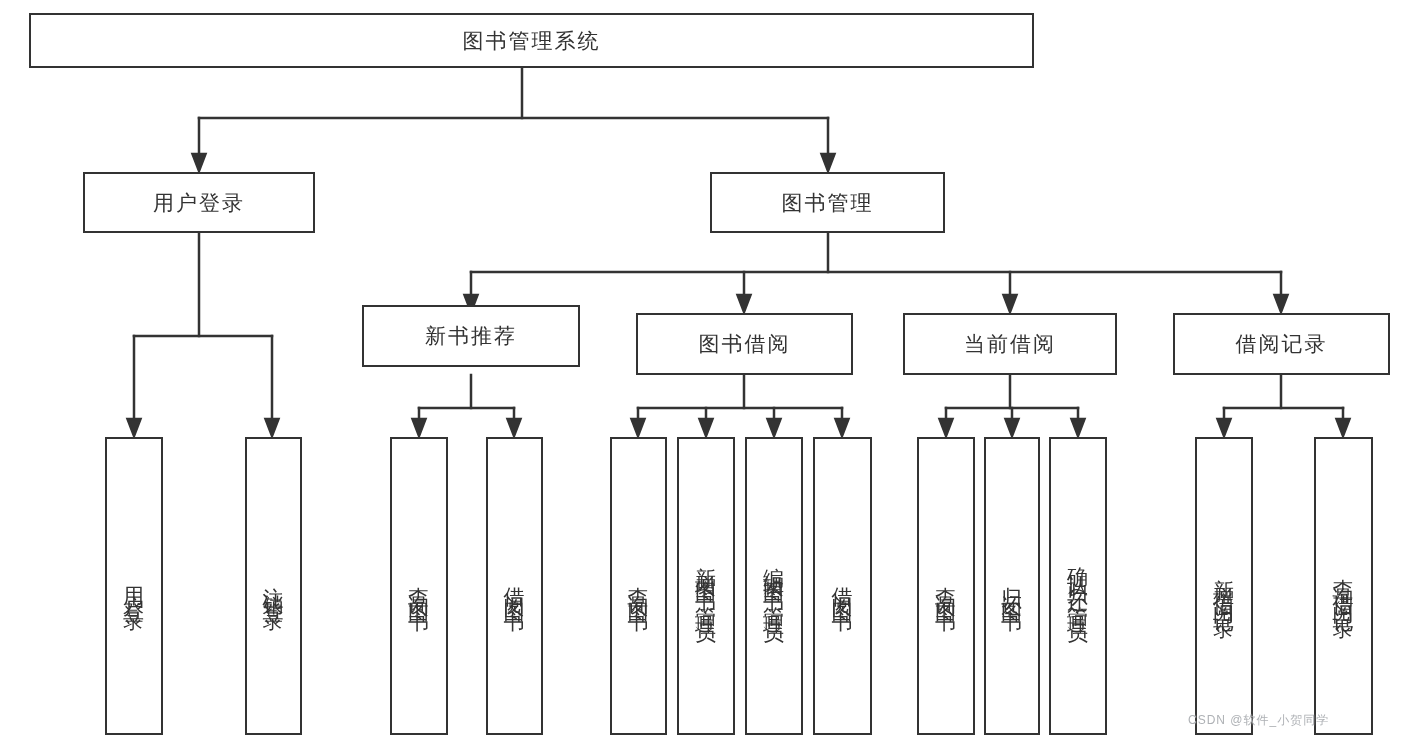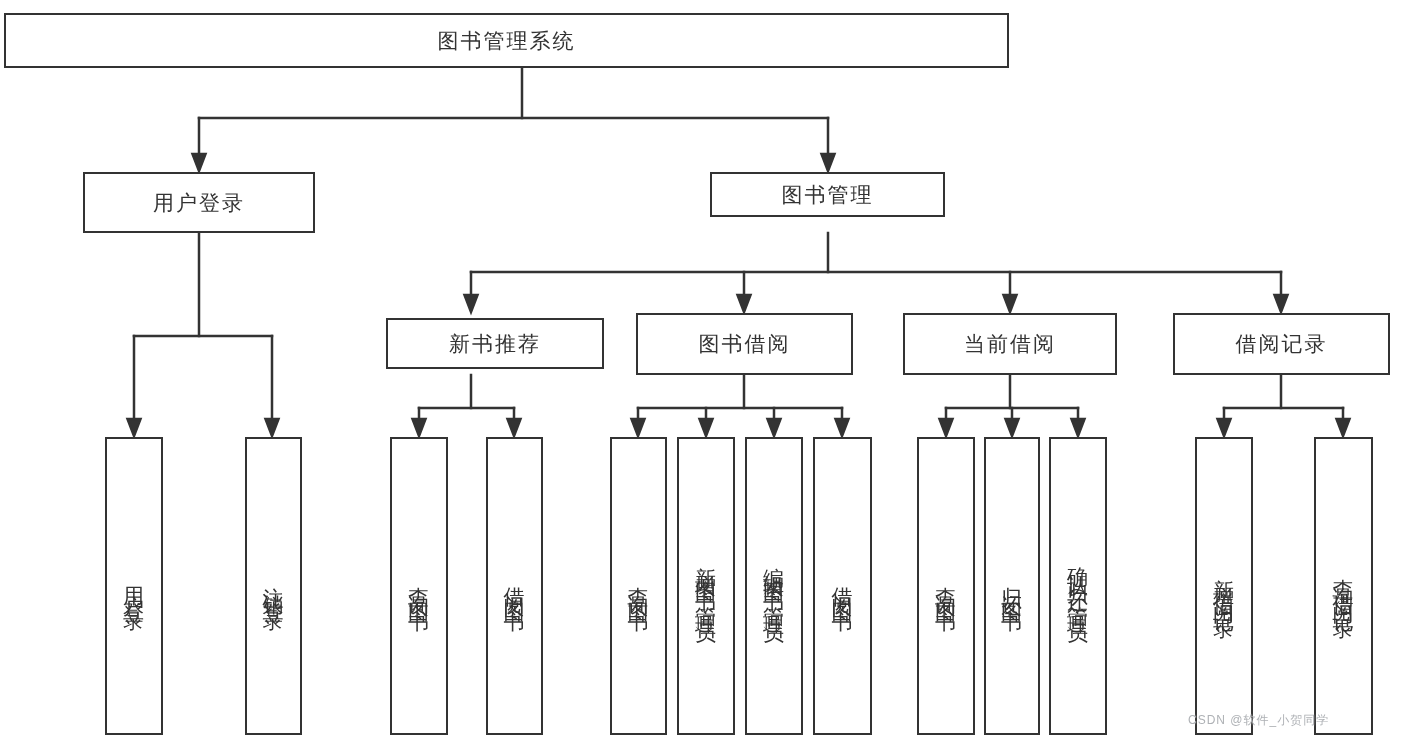--- a/index.html
+++ b/index.html
@@ -121,26 +121,26 @@
     <g>
       <line x1="1281" y1="375" x2="1281" y2="408"></line>
       <line x1="1224" y1="408" x2="1343" y2="408"></line>
       <line x1="1224" y1="408" x2="1224" y2="421"></line>
       <polygon points="1217.5,419 1230.5,419 1224,436"></polygon>
       <line x1="1343" y1="408" x2="1343" y2="421"></line>
       <polygon points="1336.5,419 1349.5,419 1343,436"></polygon>
     </g>
   </svg>
 
-  <div class="box" style="left:4px; top:13px; width:1005px; height:55px;">图书管理系统</div>
+  <div class="box" style="left:29px; top:13px; width:1005px; height:55px;">图书管理系统</div>
 
   <div class="box" style="left:83px; top:172px; width:232px; height:61px;">用户登录</div>
-  <div class="box" style="left:710px; top:172px; width:235px; height:45px;">图书管理</div>
+  <div class="box" style="left:710px; top:172px; width:235px; height:61px;">图书管理</div>
 
-  <div class="box" style="left:362px; top:318px; width:218px; height:51px;margin-left:24px;">新书推荐</div>
+  <div class="box" style="left:362px; top:305px; width:218px; height:62px;">新书推荐</div>
   <div class="box" style="left:903px; top:313px; width:214px; height:62px;">当前借阅</div>
   <div class="box" style="left:636px; top:313px; width:217px; height:62px;">图书借阅</div>
   <div class="box" style="left:1173px; top:313px; width:217px; height:62px;">借阅记录</div>
 
   <div class="box vbox" style="left:105px; top:437px; width:58px; height:298px;">用户登录</div>
   <div class="box vbox" style="left:245px; top:437px; width:57px; height:298px;">注销登录</div>
 
   <div class="box vbox" style="left:390px; top:437px; width:58px; height:298px;">查询图书</div>
   <div class="box vbox" style="left:486px; top:437px; width:57px; height:298px;">借阅图书</div>
 

